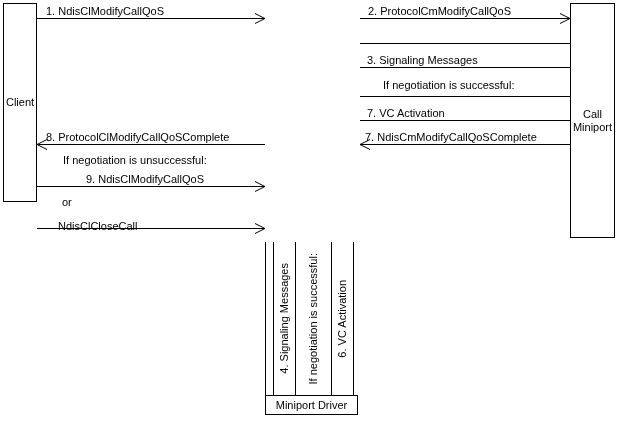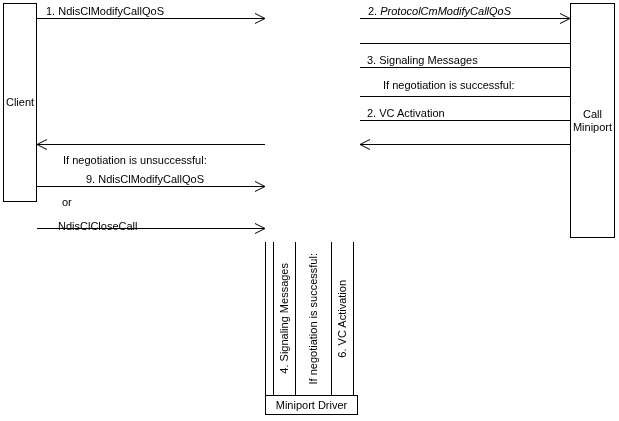--- a/index.html
+++ b/index.html
@@ -10,21 +10,21 @@
   }
   .box {
     position:absolute; border:1px solid #000; background:#fff;
     display:flex; align-items:center; justify-content:center;
     text-align:center; line-height:13px; box-sizing:border-box;
   }
   .hline { position:absolute; height:1px; background:#000; }
   .vline { position:absolute; width:1px; background:#000; }
   .lbl { position:absolute; white-space:nowrap; line-height:13px; }
   .fn-bold { font-weight:normal; }
-  .fn-italic { font-style:italic; }
+  .fn-italic { }
   .ah { position:absolute; }
   .vchan {
     position:absolute; display:flex; align-items:center; justify-content:center;
   }
   .vchan span {
     writing-mode:vertical-rl; transform:rotate(180deg);
     white-space:nowrap; line-height:13px;
   }
 </style>
 </head>
@@ -47,20 +47,23 @@
     <path d="M1,0.5 L11,5.5 L1,10.5" fill="none" stroke="#000" stroke-width="1"></path>
   </svg>
   <div class="lbl" style="left:46px; top:5px;">
     <span>1. </span><span class="fn-bold">NdisClModifyCallQoS</span>
   </div>
 
   <div class="hline" style="left:37px; top:144px; width:228px;"></div>
   <svg class="ah" style="left:36px; top:139px;" width="12" height="11">
     <path d="M11,0.5 L1,5.5 L11,10.5" fill="none" stroke="#000" stroke-width="1"></path>
   </svg>
+  <div class="lbl" style="left:46px; top:131px;">
+    <span>8. </span><span class="fn-italic">ProtocolClModifyCallQoSComplete</span>
+  </div>
 
   <div class="lbl" style="left:63px; top:154px;">If negotiation is unsuccessful:</div>
 
   <div class="hline" style="left:37px; top:186px; width:228px;"></div>
   <svg class="ah" style="left:254px; top:181px;" width="12" height="11">
     <path d="M1,0.5 L11,5.5 L1,10.5" fill="none" stroke="#000" stroke-width="1"></path>
   </svg>
   <div class="lbl" style="left:46px; top:173px;margin-left:40px;">
     <span>9. </span><span class="fn-bold">NdisClModifyCallQoS</span>
   </div>
@@ -84,26 +87,29 @@
   <div class="hline" style="left:360px; top:43px; width:210px;"></div>
 
   <div class="hline" style="left:360px; top:67px; width:210px;"></div>
   <div class="lbl" style="left:367px; top:54px;">3. Signaling Messages</div>
 
   <div class="lbl" style="left:383px; top:79px;">If negotiation is successful:</div>
 
   <div class="hline" style="left:360px; top:96px; width:210px;"></div>
 
   <div class="hline" style="left:360px; top:120px; width:210px;"></div>
-  <div class="lbl" style="left:367px; top:107px;">2. VC Activation</div>
+  <div class="lbl" style="left:367px; top:107px;">7. VC Activation</div>
 
   <div class="hline" style="left:360px; top:144px; width:210px;"></div>
   <svg class="ah" style="left:359px; top:139px;" width="12" height="11">
     <path d="M11,0.5 L1,5.5 L11,10.5" fill="none" stroke="#000" stroke-width="1"></path>
   </svg>
+  <div class="lbl" style="left:365px; top:131px;">
+    <span>7. </span><span class="fn-bold">NdisCmModifyCallQoSComplete</span>
+  </div>
 
   <div class="vline" style="left:265px; top:242px; height:153px;"></div>
   <div class="vline" style="left:273px; top:242px; height:153px;"></div>
   <div class="vline" style="left:295px; top:242px; height:153px;"></div>
   <div class="vline" style="left:331px; top:242px; height:153px;"></div>
   <div class="vline" style="left:353px; top:242px; height:153px;"></div>
 
   <div class="vchan" style="left:274px; top:242px; width:21px; height:153px;">
     <span>4. Signaling Messages</span>
   </div>

